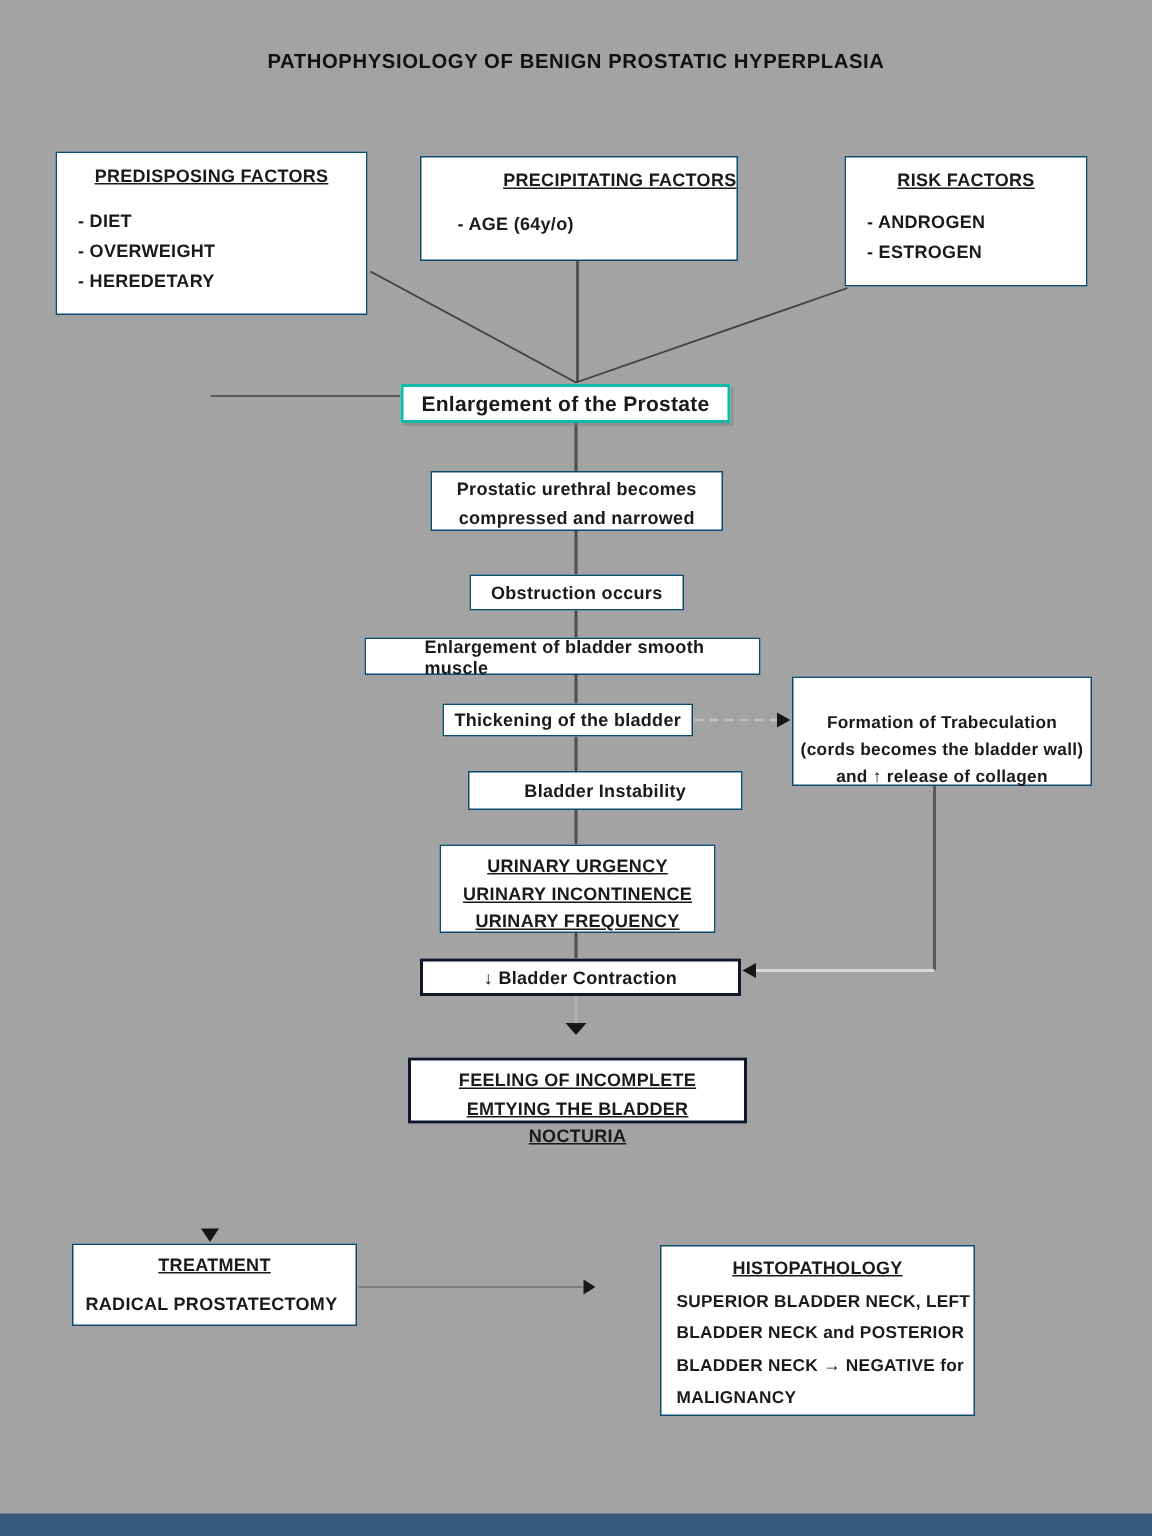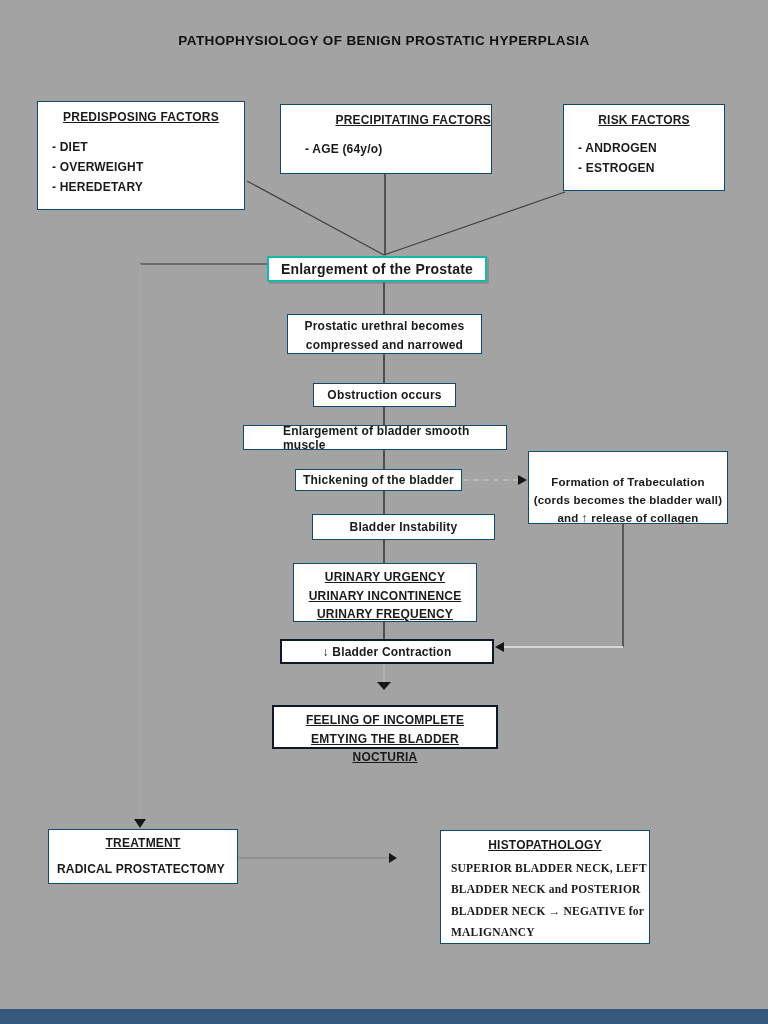--- a/index.html
+++ b/index.html
@@ -38,21 +38,21 @@
   #box-smooth-muscle{left:243px;top:425px;width:264px;height:25px;padding-left:39px;}
   #box-thickening{left:295px;top:469px;width:167px;height:22px;}
   #box-formation{left:528px;top:451px;width:200px;height:73px;padding-top:22px;font-size:11.5px;}
   #box-instability{left:312px;top:514px;width:183px;height:26px;}
   #box-urinary{left:293px;top:563px;width:184px;height:59px;padding-top:4px;}
   #box-contraction{left:280px;top:639px;width:214px;height:25px;}
   #box-feeling{left:272px;top:689px;width:226px;height:44px;padding-top:4px;margin-top:16px;}
   #box-treatment{left:48px;top:829px;width:190px;height:55px;padding-top:6px;}
   #box-treatment .body{font-size:12px;padding:12px 0 0 8px;letter-spacing:.2px;}
   #box-histo{left:397px;top:830px;width:210px;height:114px;padding-top:7px;margin-left:43px;}
-  #box-histo .lines{text-align:left;padding:6px 0 0 10px;font-size:11.5px;font-family:Liberation Serif, serif;}
+  #box-histo .lines{text-align:left;padding:6px 0 0 10px;font-size:11.5px;}
   #box-histo .lines div{line-height:1.85;text-decoration:none;}
   .footer-bar{position:absolute;left:0;bottom:0;width:768px;height:15px;background:#35597d;}
 </style>
 </head>
 <body>
 
 <div id="page">
 
   <div class="title">PATHOPHYSIOLOGY OF BENIGN PROSTATIC HYPERPLASIA</div>
 

